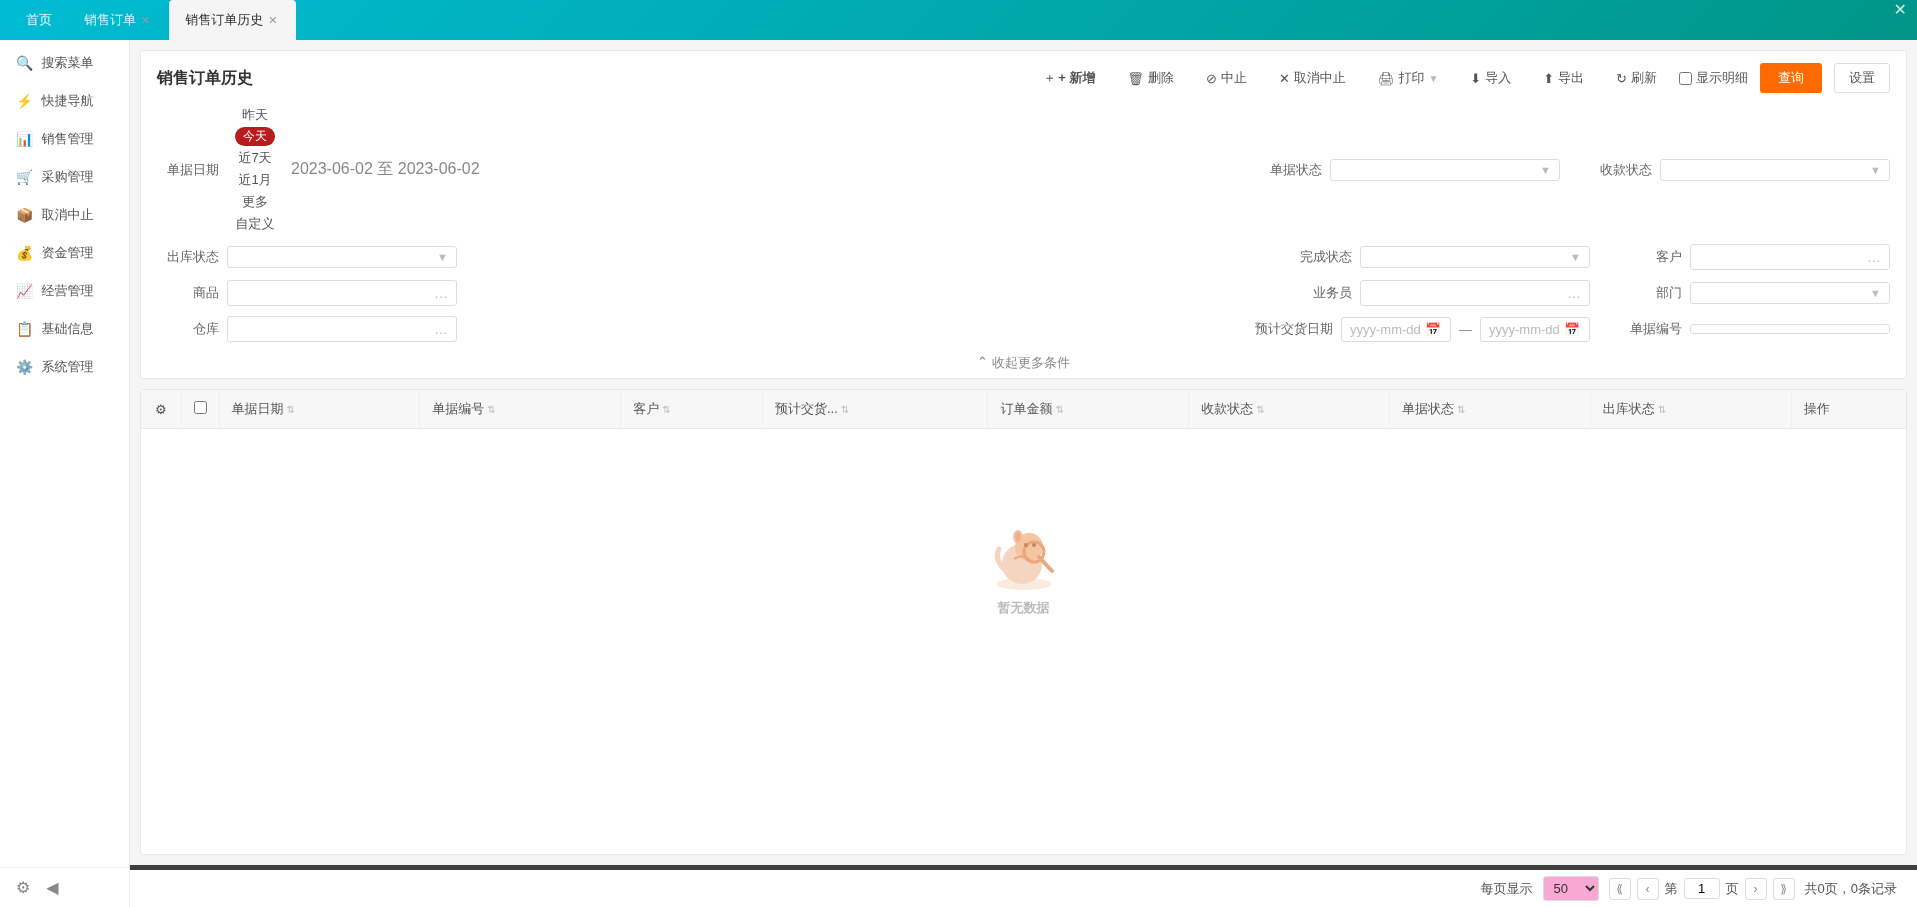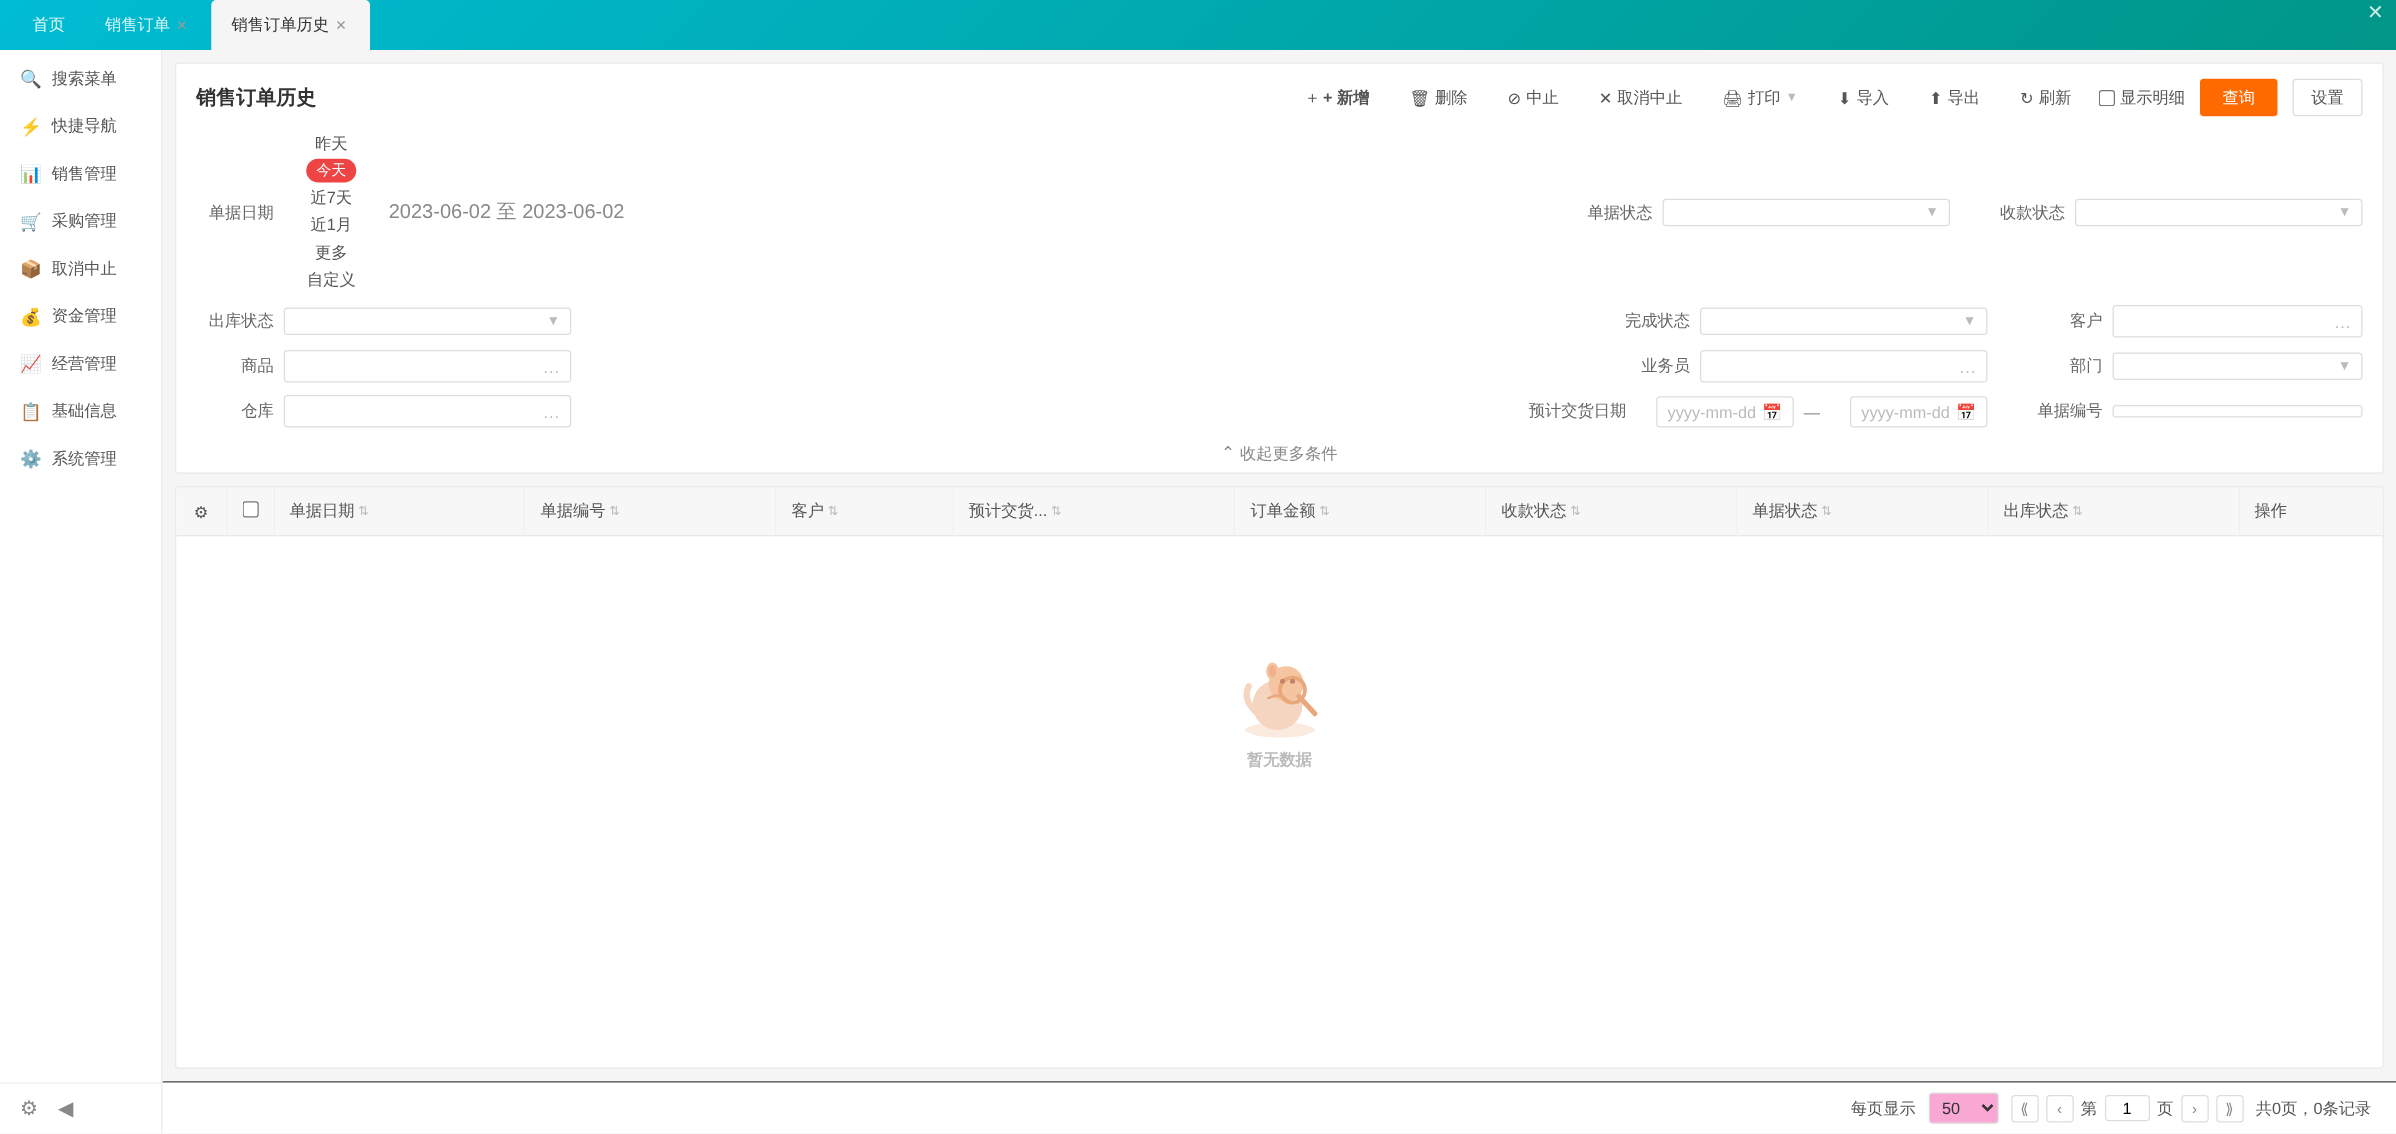--- a/index.html
+++ b/index.html
@@ -149,26 +149,26 @@
       gap: 0;
     }
     .filter-label {
       color: #666;
       min-width: 70px;
       text-align: right;
       padding-right: 8px;
       font-size: 13px;
     }
     .date-chip {
-      background: #ef4444;
+      background: #b91c1c;
       color: white;
       border-radius: 10px;
       padding: 1px 8px;
       font-size: 12px;
-      margin: 0 18px;
+      margin: 0 8px;
     }
     .date-link {
       color: #555;
       cursor: pointer;
       padding: 1px 6px;
       font-size: 13px;
     }
     .date-range {
       color: #888;
       font-size: 16px;
@@ -222,21 +222,20 @@
     .date-input {
       border: 1px solid #ddd;
       border-radius: 3px;
       padding: 4px 8px;
       color: #bbb;
       font-size: 12px;
       width: 110px;
       display: flex;
       align-items: center;
       justify-content: space-between;
-      margin-left: 16px;
     }
     .date-input .cal-icon { font-size: 13px; color: #bbb; }
     .date-dash { color: #888; padding: 0 4px; }
 
     
     .table-container {
       flex: 1;
       background: #fff;
       overflow: auto;
       margin: 10px;
@@ -273,21 +272,21 @@
       padding: 80px 0 60px 0;
       color: #bbb;
       font-size: 14px;
       font-weight: bold;
     }
 
     
     .footer {
       height: 42px;
       background: #fff;
-      border-top: 1px solid #404040;
+      border-top: 5px solid #404040;
       display: flex;
       align-items: center;
       justify-content: flex-end;
       padding: 0 20px;
       gap: 10px;
       font-size: 13px;
       color: #555;
     }
     .footer-select {
       border: 1px solid #ddd;

